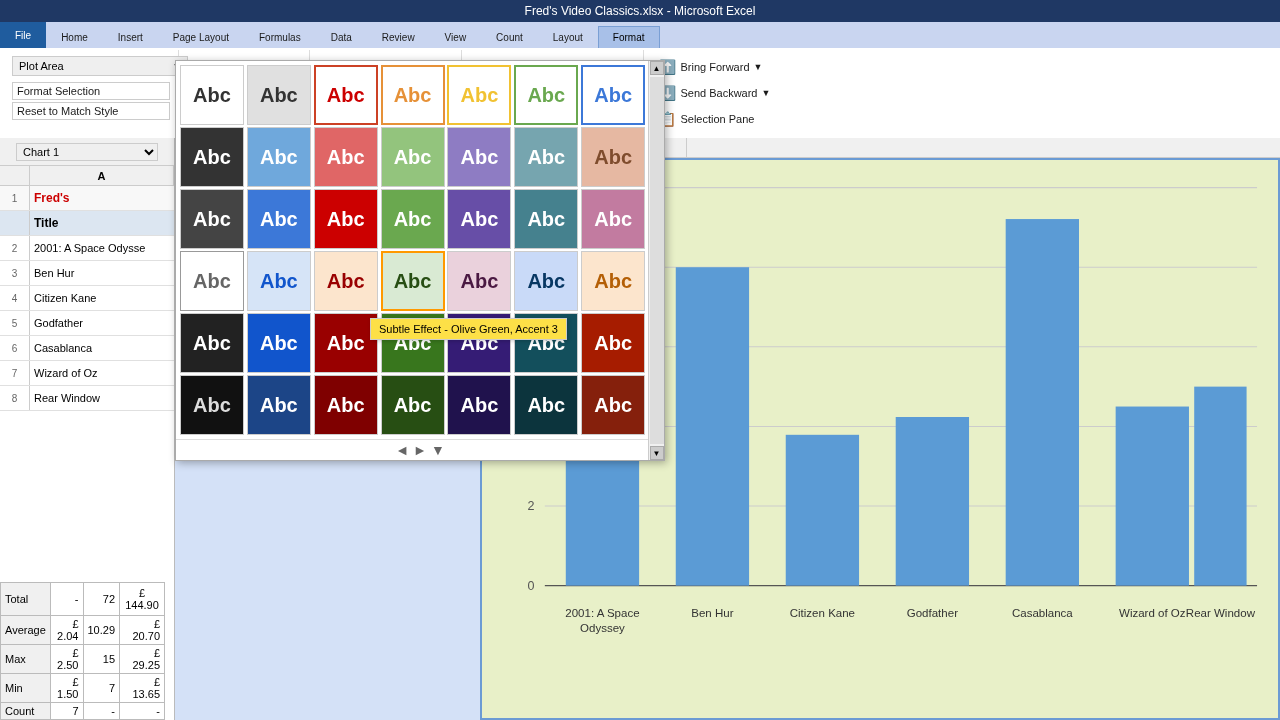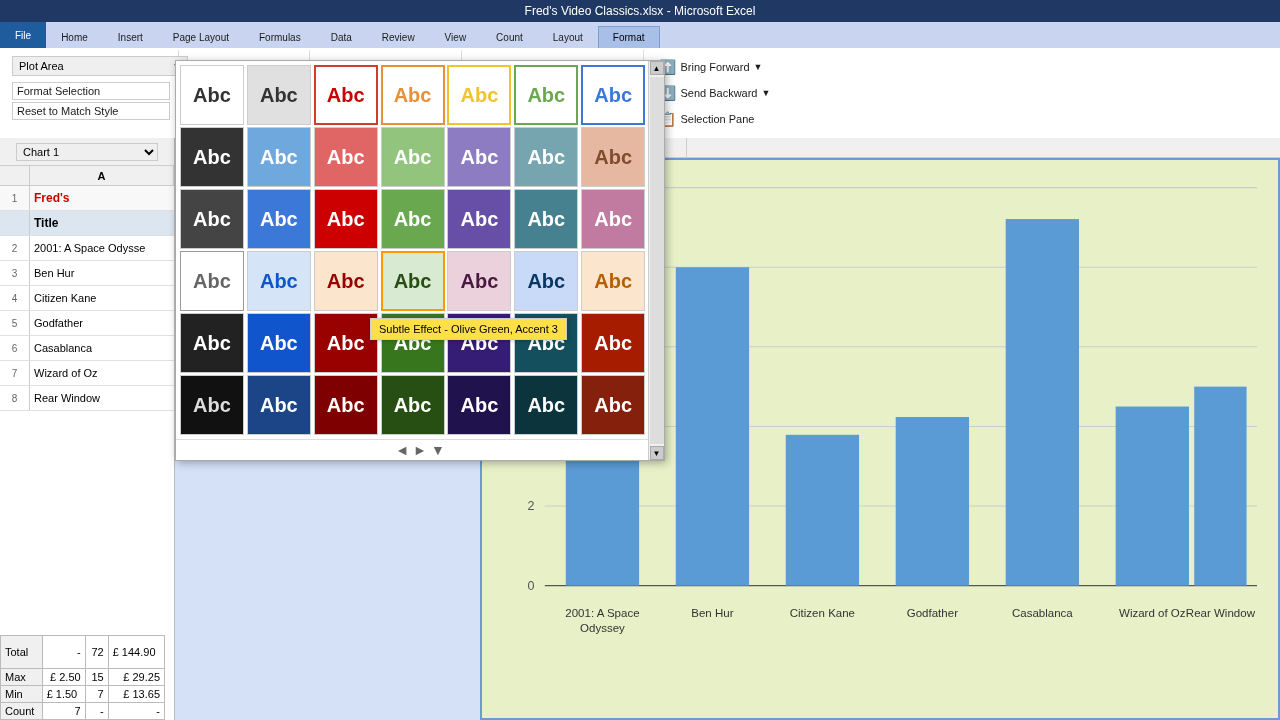--- a/index.html
+++ b/index.html
@@ -325,31 +325,37 @@
     <div style="flex:1;display:flex;align-items:center;padding:0 4px;font-size:11px;">Rear Window</div>
   </div>
 
   <div style="position:absolute;bottom:0;left:0;right:9px;">
     <table style="width:100%;border-collapse:collapse;font-size:11px;">
       <tbody>
           <tr>
         <td style="border:1px solid #bbb;padding:2px 4px;background:#f0f0f0;">Total</td>
         <td style="border:1px solid #bbb;padding:2px 4px;text-align:right;">-</td>
         <td style="border:1px solid #bbb;padding:10px 4px;text-align:right;">72</td>
-        <td style="border:1px solid #bbb;padding:2px 4px;text-align:left;">£ 144.90</td>
+        <td style="border:1px solid #bbb;padding:2px 4px;text-align:center;">£ 144.90</td>
+      </tr>
+      <tr>
+        <td style="border:1px solid #bbb;padding:2px 4px;background:#f0f0f0;">Average</td>
+        <td style="border:1px solid #bbb;padding:2px 4px;text-align:right;">£  2.04</td>
+        <td style="border:1px solid #bbb;padding:2px 4px;text-align:right;">10.29</td>
+        <td style="border:1px solid #bbb;padding:2px 4px;text-align:right;">£  20.70</td>
       </tr>
       <tr>
         <td style="border:1px solid #bbb;padding:2px 4px;background:#f0f0f0;">Max</td>
         <td style="border:1px solid #bbb;padding:2px 4px;text-align:right;">£  2.50</td>
         <td style="border:1px solid #bbb;padding:2px 4px;text-align:right;">15</td>
         <td style="border:1px solid #bbb;padding:2px 4px;text-align:right;">£  29.25</td>
       </tr>
       <tr>
         <td style="border:1px solid #bbb;padding:2px 4px;background:#f0f0f0;">Min</td>
-        <td style="border:1px solid #bbb;padding:2px 4px;text-align:left;">£  1.50</td>
+        <td style="border:1px solid #bbb;padding:2px 4px;text-align:right;">£  1.50</td>
         <td style="border:1px solid #bbb;padding:2px 4px;text-align:right;">7</td>
         <td style="border:1px solid #bbb;padding:2px 4px;text-align:right;">£  13.65</td>
       </tr>
       <tr>
         <td style="border:1px solid #bbb;padding:2px 4px;background:#f0f0f0;">Count</td>
         <td style="border:1px solid #bbb;padding:2px 4px;text-align:right;">7</td>
         <td style="border:1px solid #bbb;padding:2px 4px;text-align:right;">-</td>
         <td style="border:1px solid #bbb;padding:2px 4px;text-align:right;">-</td>
       </tr>
     </tbody>

